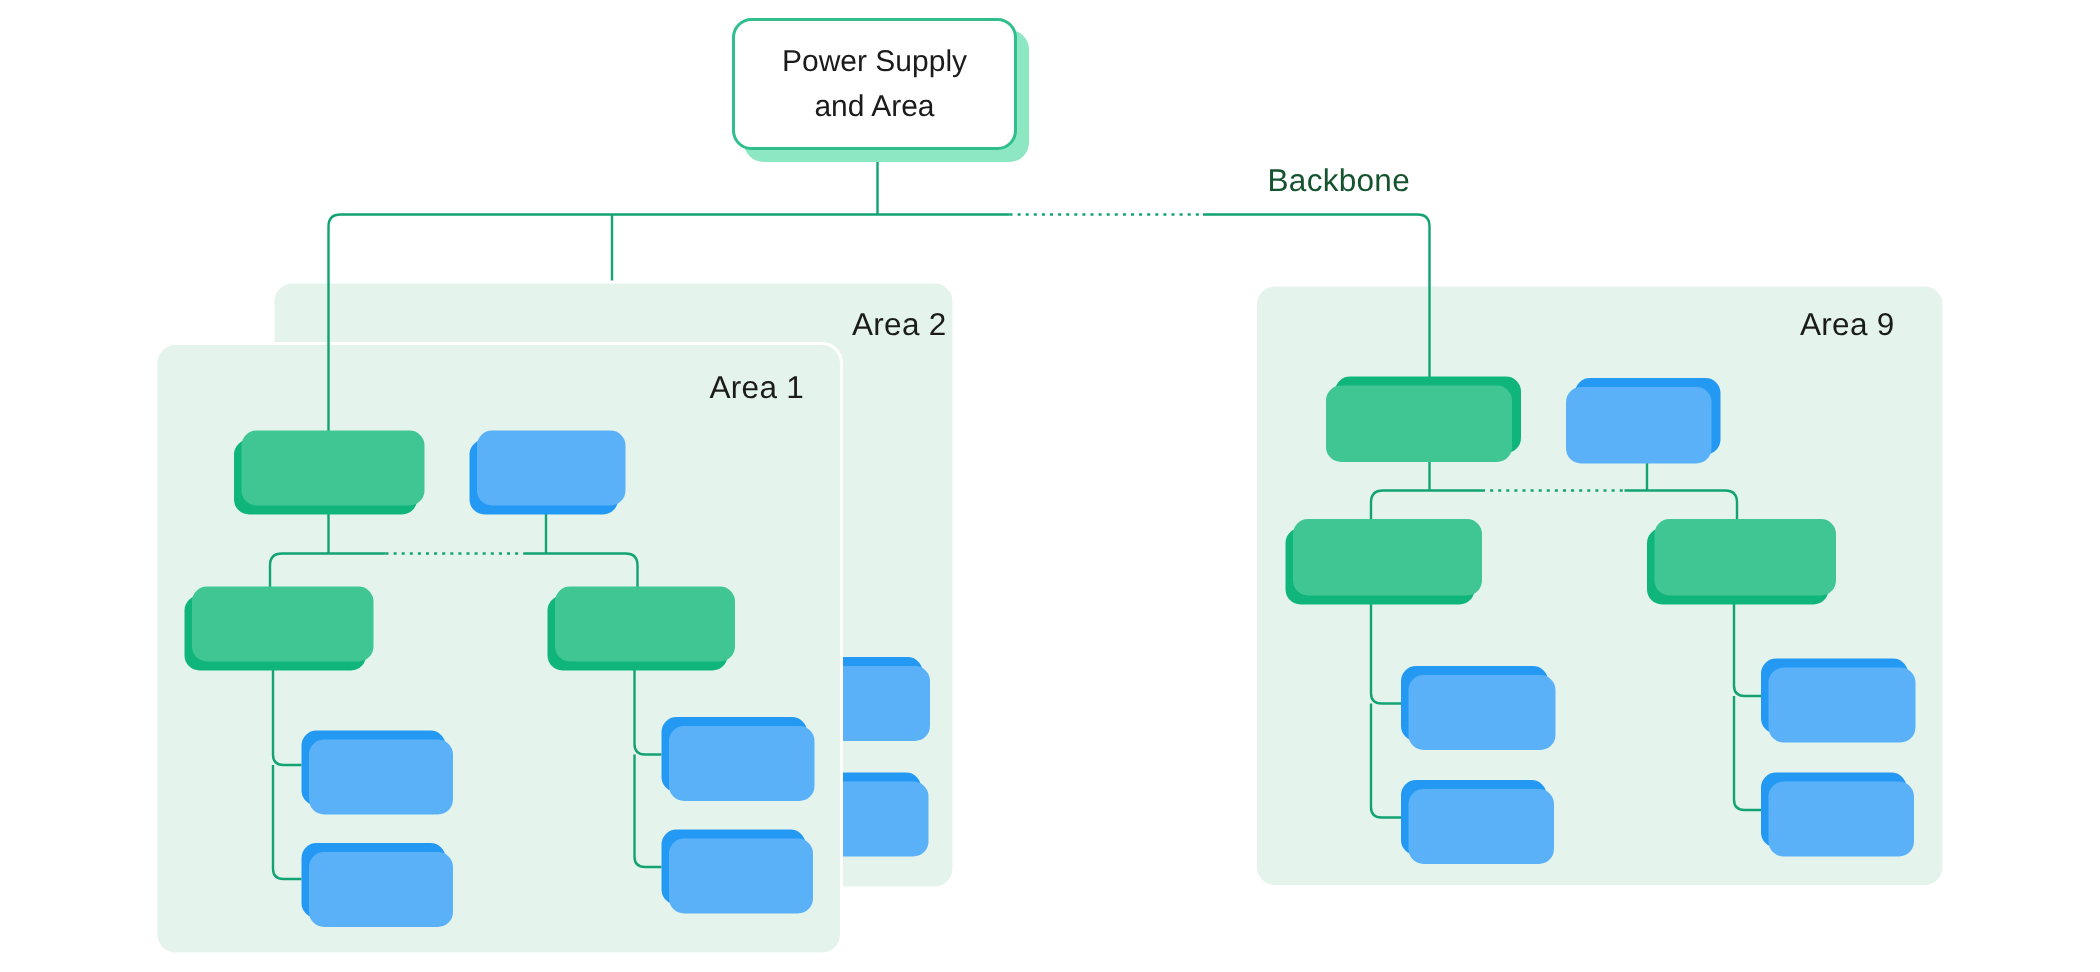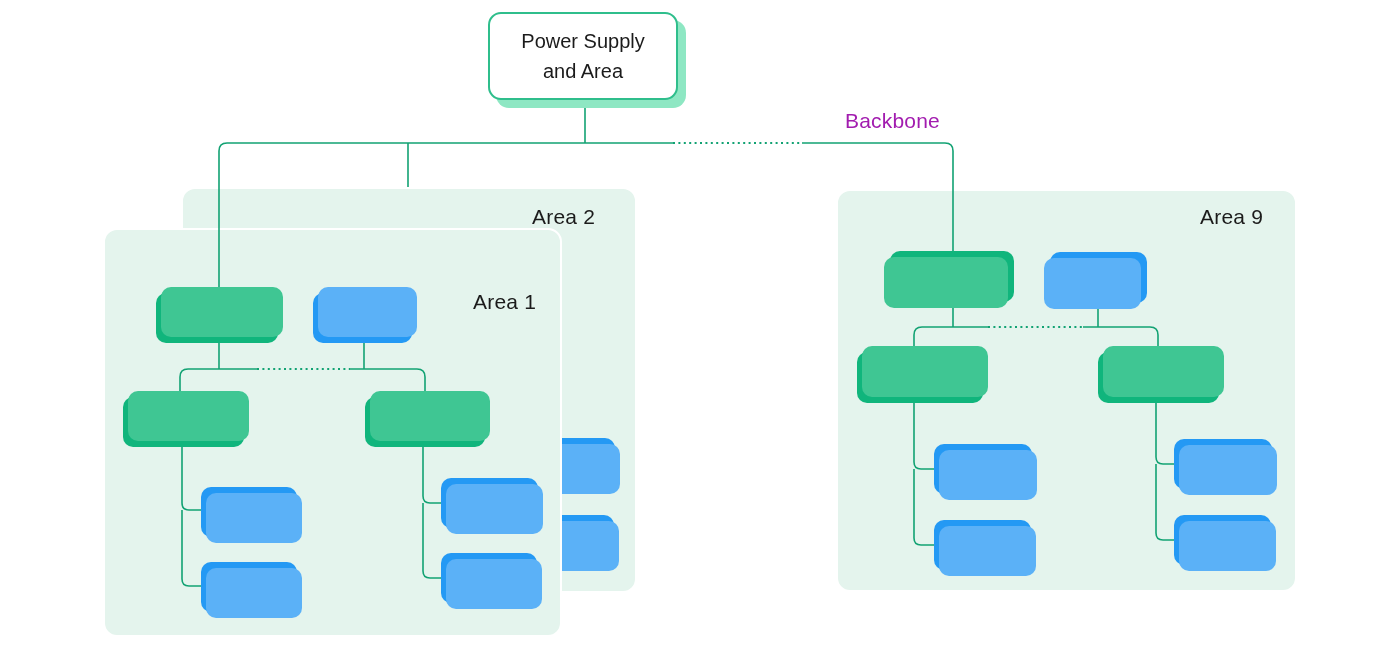--- a/index.html
+++ b/index.html
@@ -12,22 +12,22 @@
     position:absolute;background:#e4f4ed;border-radius:14px;
     border:2px solid #ffffff;box-sizing:border-box;
   }
   .panel-area2{left:181px;top:187px;width:456px;height:406px;z-index:1;}
   .panel-area1{left:103px;top:228px;width:459px;height:409px;z-index:3;}
   .panel-area15{left:836px;top:189px;width:461px;height:403px;z-index:1;}
   .area-label{
     position:absolute;z-index:6;color:#1b1b1b;font-size:21px;line-height:22px;
     letter-spacing:0.2px;
   }
-  .label-area2{left:532px;top:206px;}
-  .label-area1{left:473px;top:248px;margin-top:43px;}
+  .label-area2{left:568px;top:206px;}
+  .label-area1{left:473px;top:248px;}
   .label-area15{left:1200px;top:206px;}
   
   .wires{position:absolute;left:0;top:0;z-index:4;pointer-events:none;}
   .wire{fill:none;stroke:#12a273;stroke-width:1.6;}
   .wire-dot{fill:none;stroke:#12a273;stroke-width:1.8;stroke-dasharray:2 3.4;}
   
   .node{position:absolute;border-radius:10px;z-index:5;}
   .node::before{
     content:"";position:absolute;left:0;top:0;right:0;bottom:0;
     border-radius:10px;z-index:-1;
@@ -44,21 +44,21 @@
   .title-box{
     position:absolute;left:488px;top:12px;width:190px;height:88px;z-index:6;
     background:#ffffff;border:2px solid #2fbe8c;border-radius:13px;
     box-shadow:8px 8px 0 0 #8ee7c3;box-sizing:border-box;
     display:flex;flex-direction:column;align-items:center;justify-content:center;
   }
   .title-box .line{color:#1b1b1b;font-size:20px;line-height:30px;}
   
   .backbone-label{
     position:absolute;left:845px;top:109px;z-index:6;
-    color:#a21caf;font-size:21px;line-height:23px;letter-spacing:0.2px;
+    color:#14532d;font-size:21px;line-height:23px;letter-spacing:0.2px;
   }
 </style>
 </head>
 <body>
 
 <div class="canvas">
 
   <div class="panel panel-area2"></div>
 
   <div class="node node-blue sh-br peek" style="left:540px;top:438px;width:75px;height:50px;"></div>

